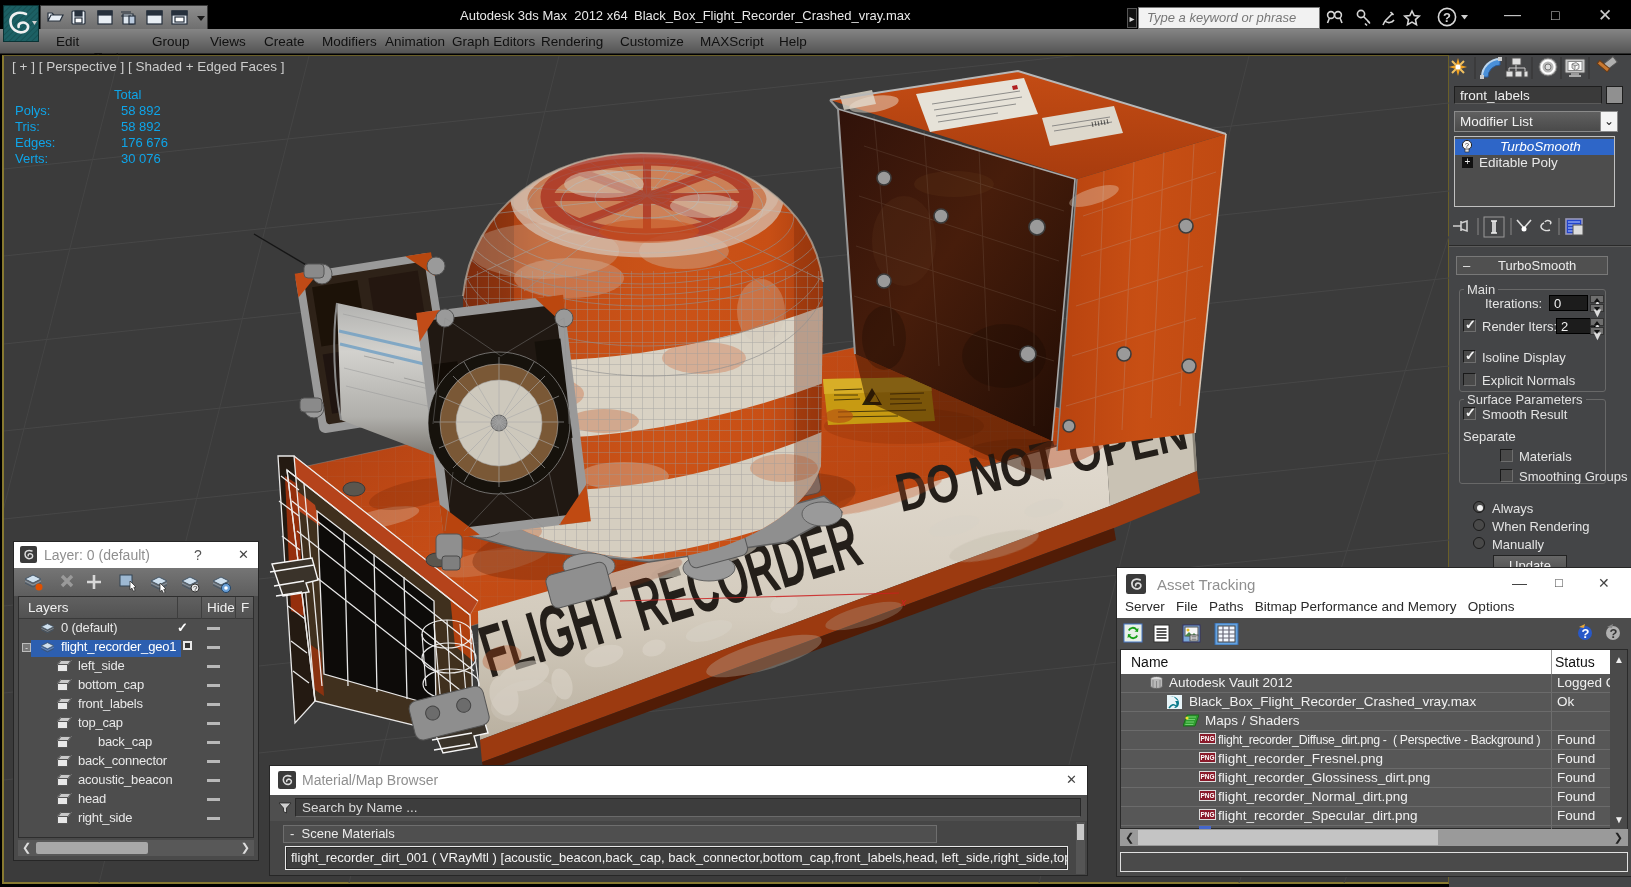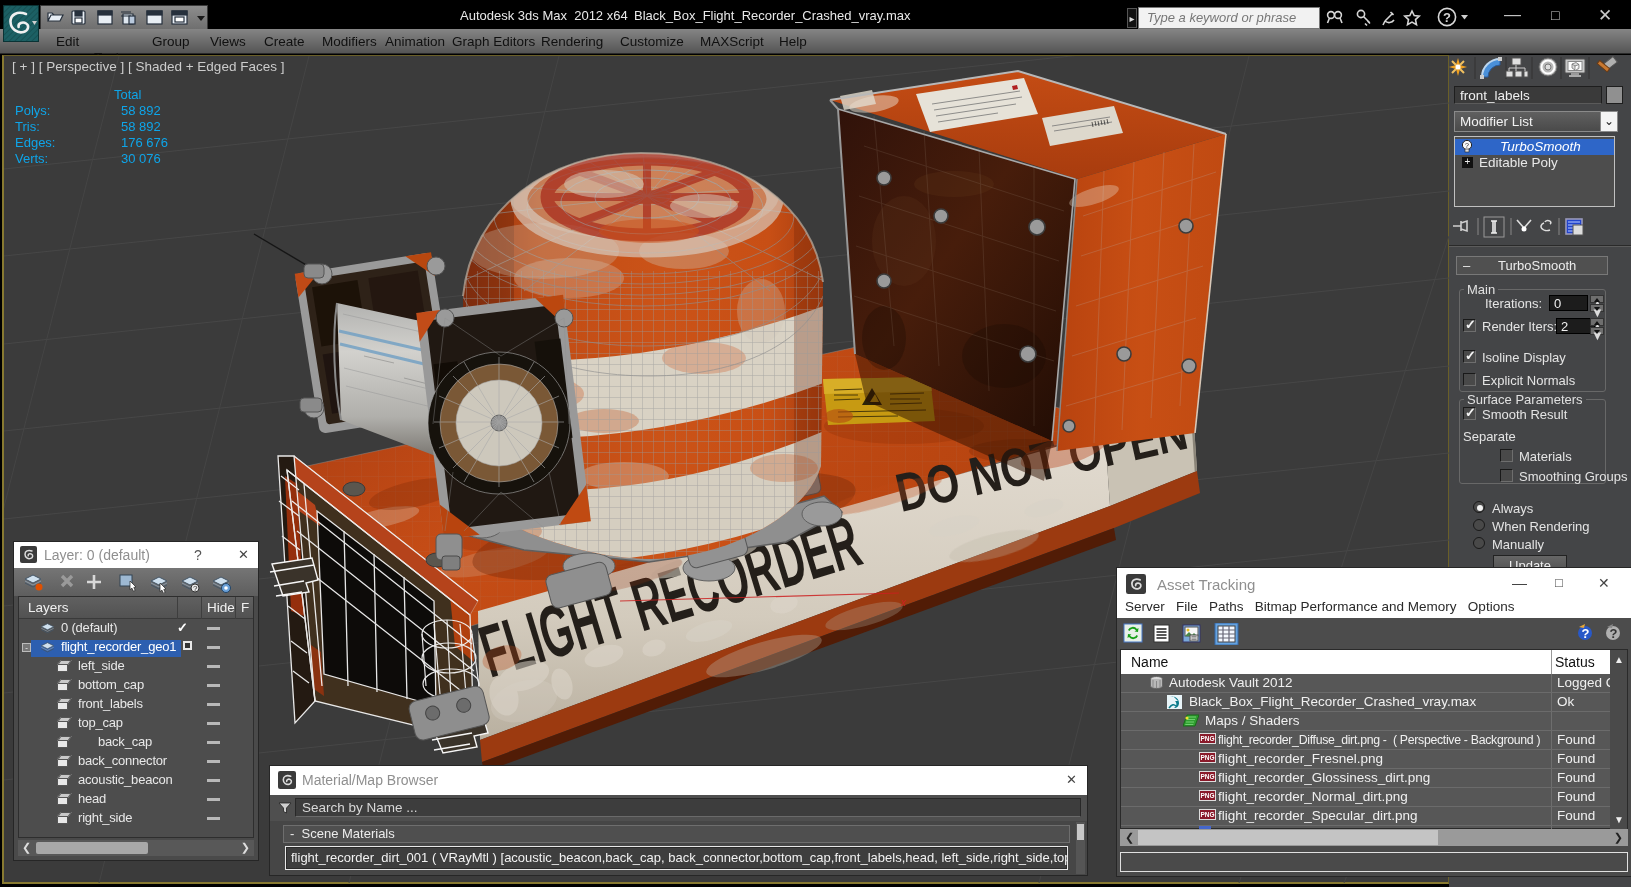--- a/index.html
+++ b/index.html
@@ -796,21 +796,21 @@
    <span class="abs" style="left:32px;top:6px;color:#8f8f8f;font-size:14px;">Material/Map Browser</span>
    <span class="abs" style="left:796px;top:6px;color:#444;font-size:13px;">✕</span>
  </div>
  <div class="abs" style="left:0;top:29px;width:817px;height:26px;background:#4f4f4f;">
    <svg class="abs" style="left:8px;top:7px;" width="14" height="12" viewBox="0 0 14 12">
         <path d="M1 1 h12 l-4.5 5 v5 l-3 -1.5 v-3.5 z" fill="#cfcfcf" stroke="#222" stroke-width=".8"></path>
       </svg>
    <div class="abs" style="left:25px;top:3px;width:786px;height:19px;background:#3d3d3d;border:1px solid #282828;border-bottom-color:#6a6a6a;color:#d8d8d8;font-size:13.5px;line-height:17px;padding-left:6px;">Search by Name ...</div>
  </div>
  <div class="abs" style="left:0;top:55px;width:817px;height:54px;background:#464646;">
-   <div class="abs" style="left:13px;top:4px;width:787px;height:18px;background:#4f4f4f;border:1px solid #6e6e6e;color:#ececec;font-size:13px;line-height:16px;"><span style="padding-left:6px;">-&nbsp;&nbsp;Scene Materials</span></div>
+   <div class="abs" style="left:13px;top:4px;width:654px;height:18px;background:#4f4f4f;border:1px solid #6e6e6e;color:#ececec;font-size:13px;line-height:16px;"><span style="padding-left:6px;">-&nbsp;&nbsp;Scene Materials</span></div>
    <div class="abs" style="left:15px;top:25px;width:783px;height:24px;background:#3e3e3e;border:1px solid #e8e8e8;box-shadow:inset 0 0 0 1px #2a2a2a;color:#f2f2f2;font-size:13px;line-height:22px;white-space:nowrap;overflow:hidden;"><span style="padding-left:5px;">flight_recorder_dirt_001 ( VRayMtl ) [acoustic_beacon,back_cap, back_connector,bottom_cap,front_labels,head, left_side,right_side,top_cap]</span></div>
    <div class="abs" style="left:806px;top:1px;width:9px;height:52px;background:#555;">
         <span class="abs" style="left:1px;top:2px;width:7px;height:16px;background:#c8c8c8;"></span>
       </div>
  </div>
 </div>
 
 <div id="assetwin" class="abs fwin">
 
  <div class="abs" style="left:0;top:0;width:514px;height:50px;background:#fff;">

